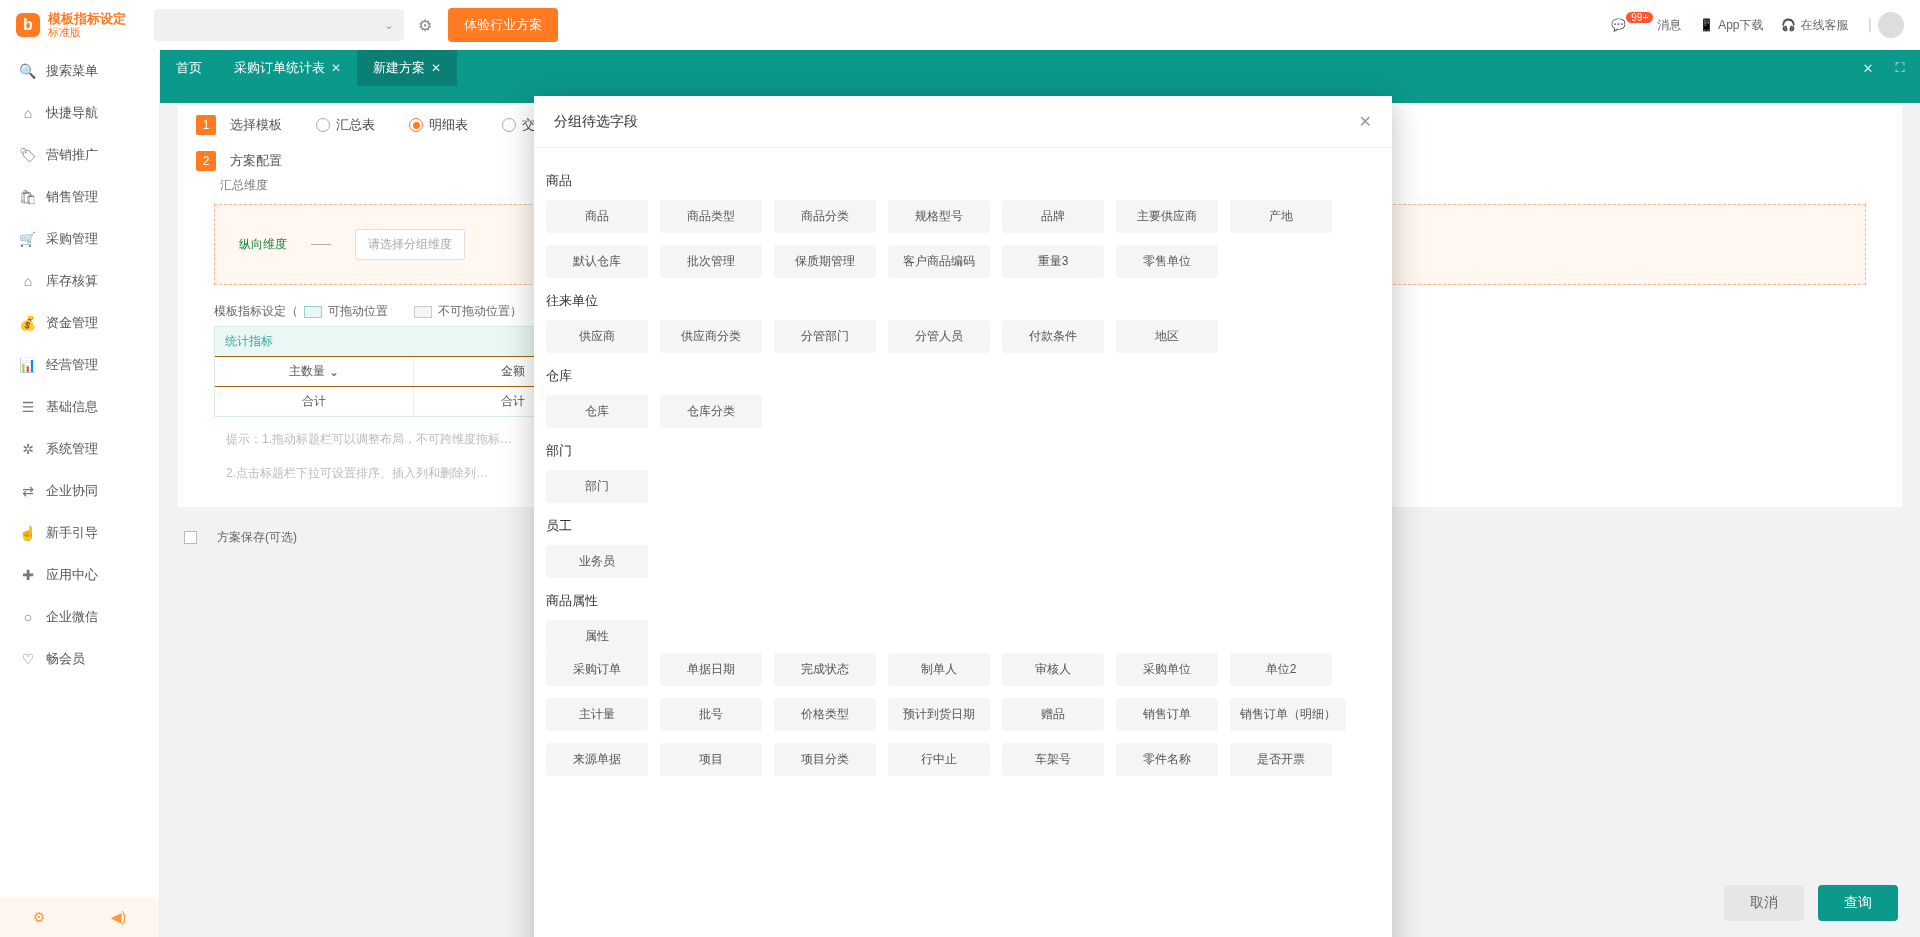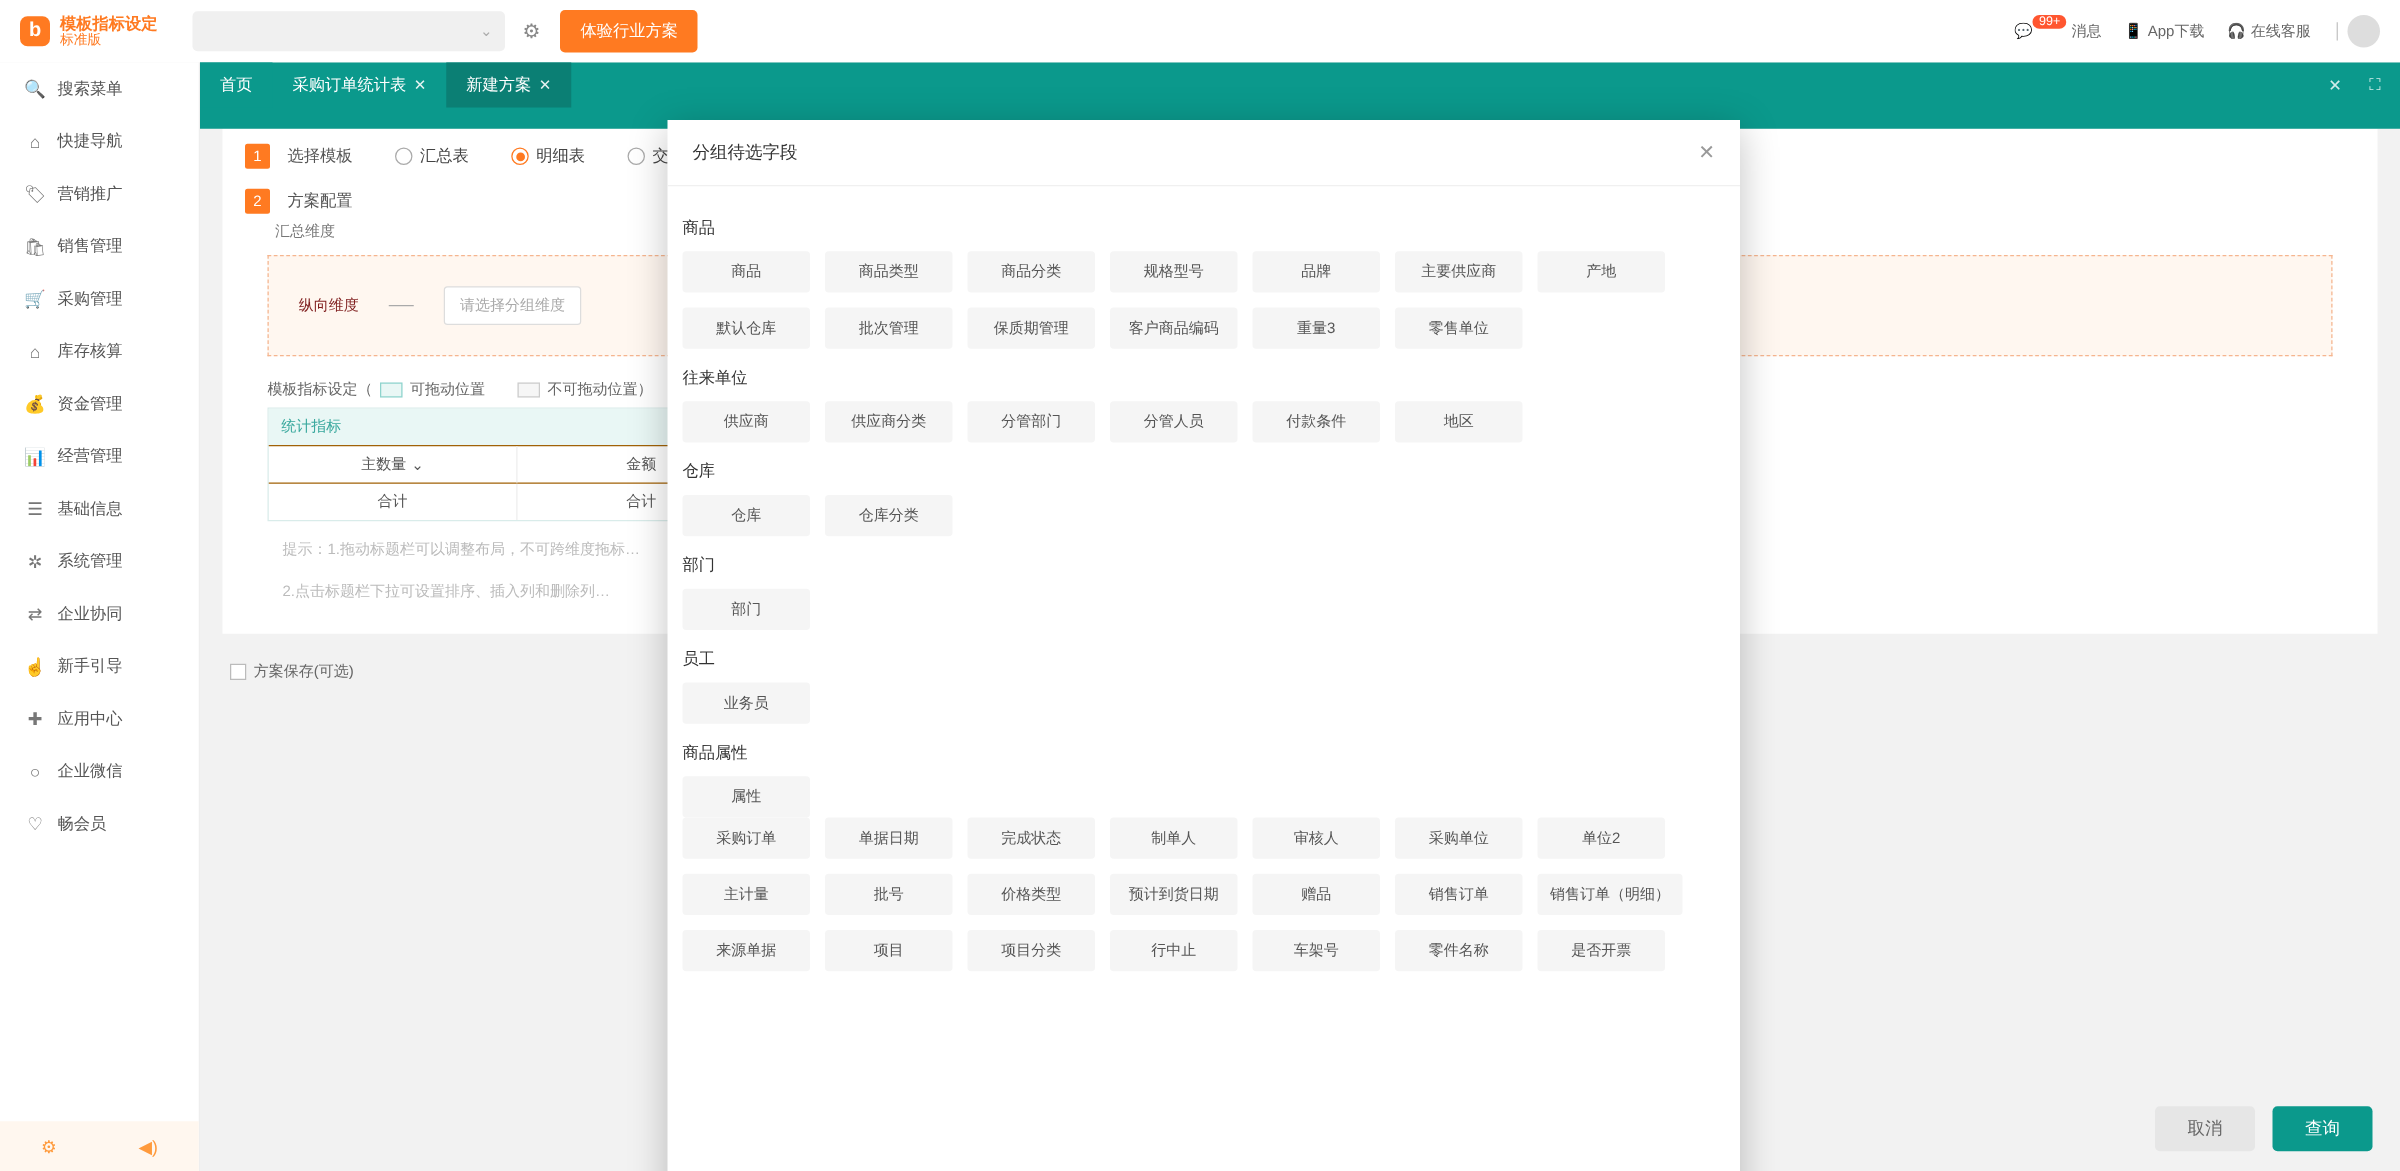--- a/index.html
+++ b/index.html
@@ -33,32 +33,32 @@
 .card { background:#fff; margin:0 18px 14px 18px; padding:12px 18px; }
 .step-row { display:flex; align-items:center; gap:14px; font-size:13px; }
 .step-num { background:#ff7a21; color:#fff; width:20px; height:20px; display:flex; align-items:center; justify-content:center; border-radius:2px; font-size:12px; }
 .radio { display:inline-flex; align-items:center; gap:6px; margin-left:20px; color:#444; }
 .r { width:14px; height:14px; border:1px solid #aaa; border-radius:50%; display:inline-flex; align-items:center; justify-content:center; }
 .r.on { border-color:#ff7a21; }
 .r.on::after { content:""; width:7px; height:7px; background:#ff7a21; border-radius:50%; }
 .cfg { margin-top:16px; }
 .lbl { color:#777; margin:6px 0 8px 24px; font-size:12px; }
 .zone { border:1px dashed #f5b58f; background:#fff7f0; padding:24px; margin:10px 18px; display:flex; align-items:center; gap:24px; }
-.zone .t { color:#7f1d1d; font-size:12px; }
+.zone .t { color:#15803d; font-size:12px; }
 .dash { width:20px; height:1px; background:#aaa; }
 .sel { border:1px solid #ddd; background:#fff; padding:6px 12px; color:#aaa; border-radius:3px; }
 .legend { margin:18px 18px 6px 18px; color:#666; display:flex; align-items:center; gap:6px; }
 .sw { width:18px; height:12px; border:1px solid #8fd4cd; background:#e9f7f5; }
 .sw.b { border:1px solid #ccc; background:#f6f6f6; }
 .mini { border:1px solid #d9ecea; margin:6px 18px; width:400px; }
 .mini-hd { background:#e9f7f5; color:#38a89d; padding:6px 10px; font-size:12px; }
 .mini-row { display:flex; border-top:1px solid #a16207; }
 .mini-cell { flex:1; padding:6px 0; text-align:center; color:#555; border-right:1px solid #eee; font-size:12px; display:flex; align-items:center; justify-content:center; gap:4px; }
 .hint { color:#bbb; font-size:12px; margin:10px 30px; line-height:2; }
-.save-row { padding:8px 24px; display:flex; align-items:center; gap:6px; color:#666; }
+.save-row { padding:8px 24px; display:flex; align-items:center; gap:20px; color:#666; }
 .cb { width:13px; height:13px; border:1px solid #bbb; background:#fff; }
 .footer { position:absolute; right:22px; bottom:16px; display:flex; gap:14px; }
 .btn { padding:9px 26px; border-radius:4px; font-size:14px; cursor:pointer; border:none; }
 .btn.gray { background:#e6e6e6; color:#666; }
 .btn.g { background:#0b998c; color:#fff; }
 
 .mask { position:absolute; inset:0; background:rgba(0,0,0,0); }
 .modal { position:absolute; left:534px; top:96px; width:858px; height:928px; background:#fff; box-shadow:0 6px 30px rgba(0,0,0,.25); display:flex; flex-direction:column; }
 .m-hd { padding:16px 20px; display:flex; align-items:center; justify-content:space-between; border-bottom:1px solid #f0f0f0; font-size:14px; color:#333; }
 .m-close { color:#999; font-size:16px; cursor:pointer; }

